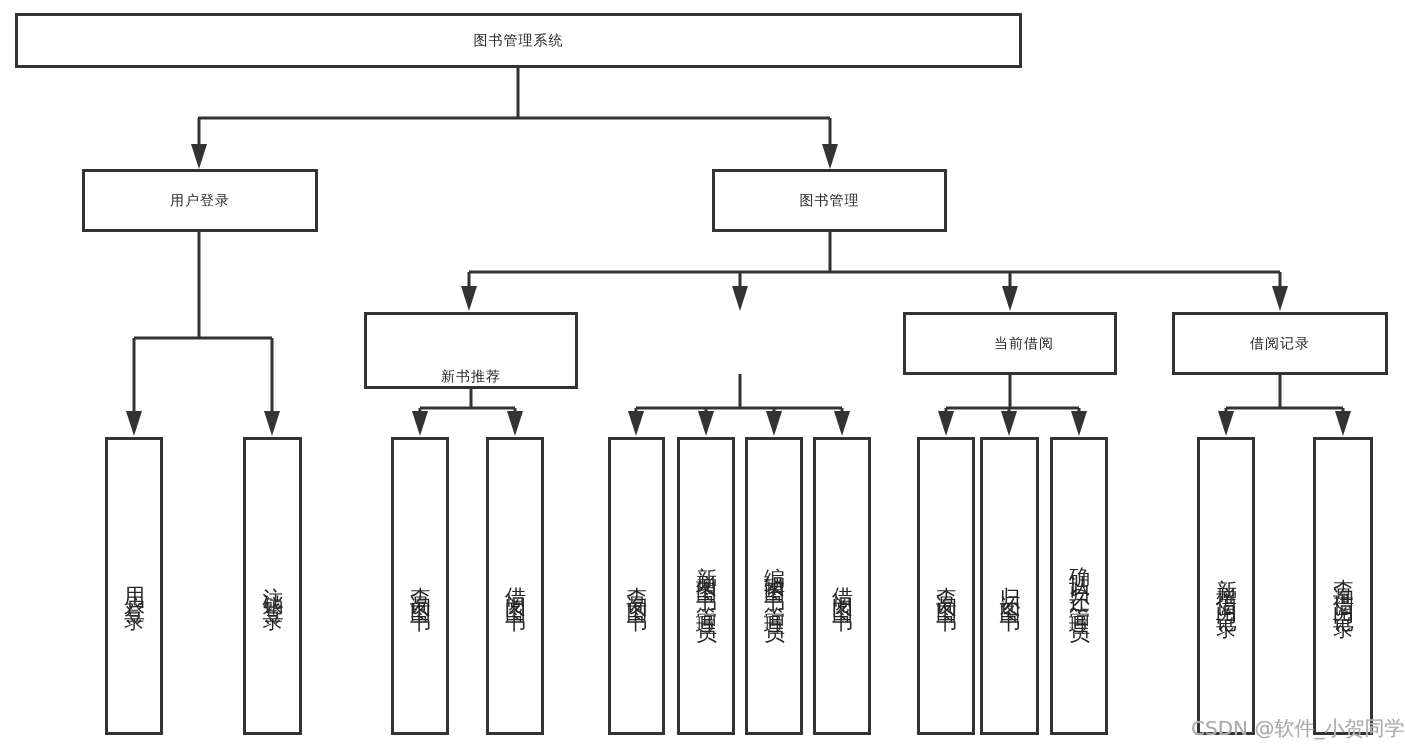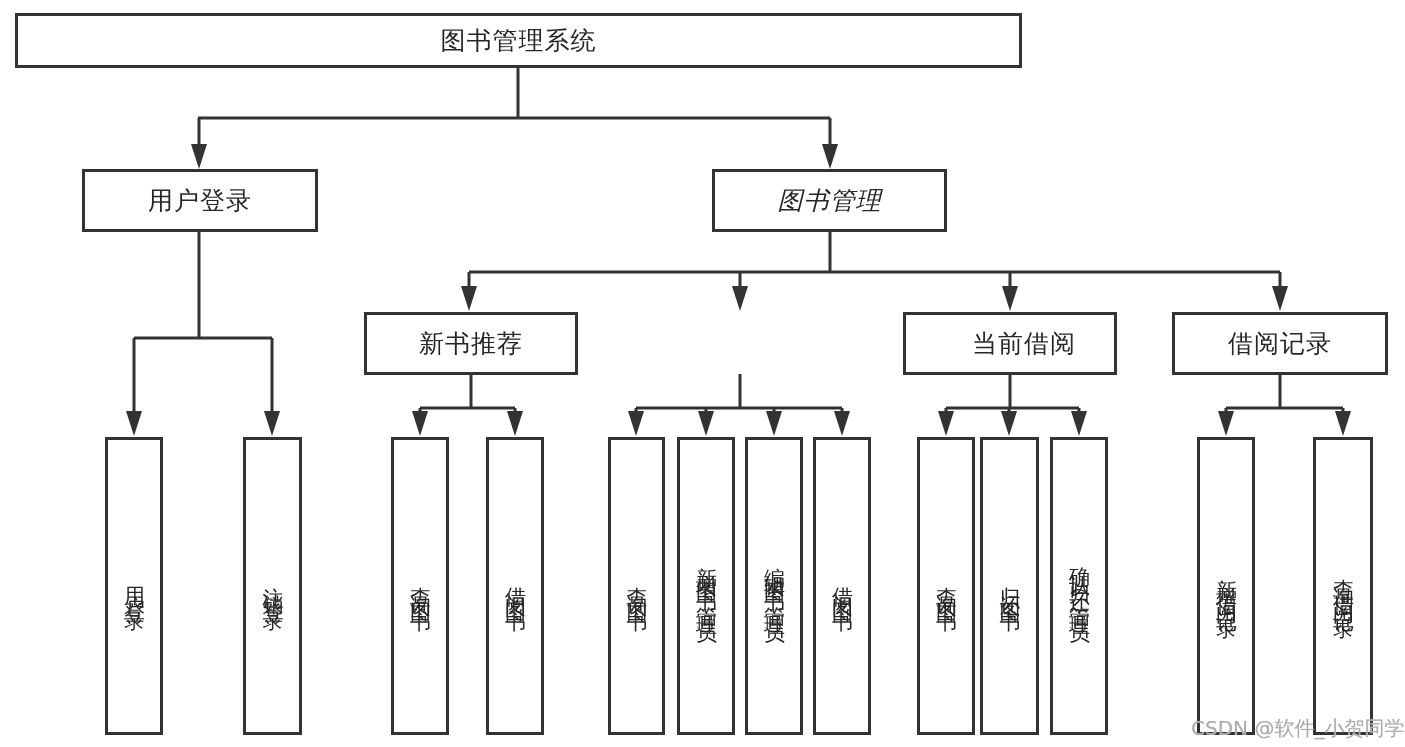--- a/index.html
+++ b/index.html
@@ -16,21 +16,21 @@
     position:absolute;
     box-sizing:border-box;
     border:3px solid #333333;
     background:#ffffff;
     display:flex;
     align-items:center;
     justify-content:center;
     color:#262626;
   }
   .hbox .lbl{
-    font-size:25px;
+    font-size:14px;
     letter-spacing:1px;
     white-space:nowrap;
   }
   .leaf .lbl{
     writing-mode:vertical-rl;
     text-orientation:mixed;
     font-size:21px;
     letter-spacing:8px;
     line-height:1;
   }
@@ -90,25 +90,25 @@
     </g>
   </svg>
 
   <div class="box hbox" style="left:15px;top:13px;width:1007px;height:55px;">
     <span class="lbl">图书管理系统</span>
   </div>
 
   <div class="box hbox" style="left:82px;top:169px;width:236px;height:63px;">
     <span class="lbl">用户登录</span>
   </div>
-  <div class="box hbox" style="left:712px;top:169px;width:235px;height:63px;font-style:italic;">
+  <div class="box hbox" style="left:712px;top:169px;width:235px;height:63px;">
     <span class="lbl">图书管理</span>
   </div>
 
-  <div class="box hbox" style="left:364px;top:312px;width:214px;height:63px;">
+  <div class="box hbox" style="left:364px;top:312px;width:214px;height:77px;align-items:flex-end;">
     <span class="lbl">新书推荐</span>
   </div>
   <div class="box hbox" style="left:903px;top:312px;width:214px;height:63px;padding-left:28px;">
     <span class="lbl">当前借阅</span>
   </div>
   <div class="box hbox" style="left:1172px;top:312px;width:216px;height:63px;">
     <span class="lbl">借阅记录</span>
   </div>
 
   <div class="box leaf" style="left:105px;top:437px;width:58px;height:298px;">

